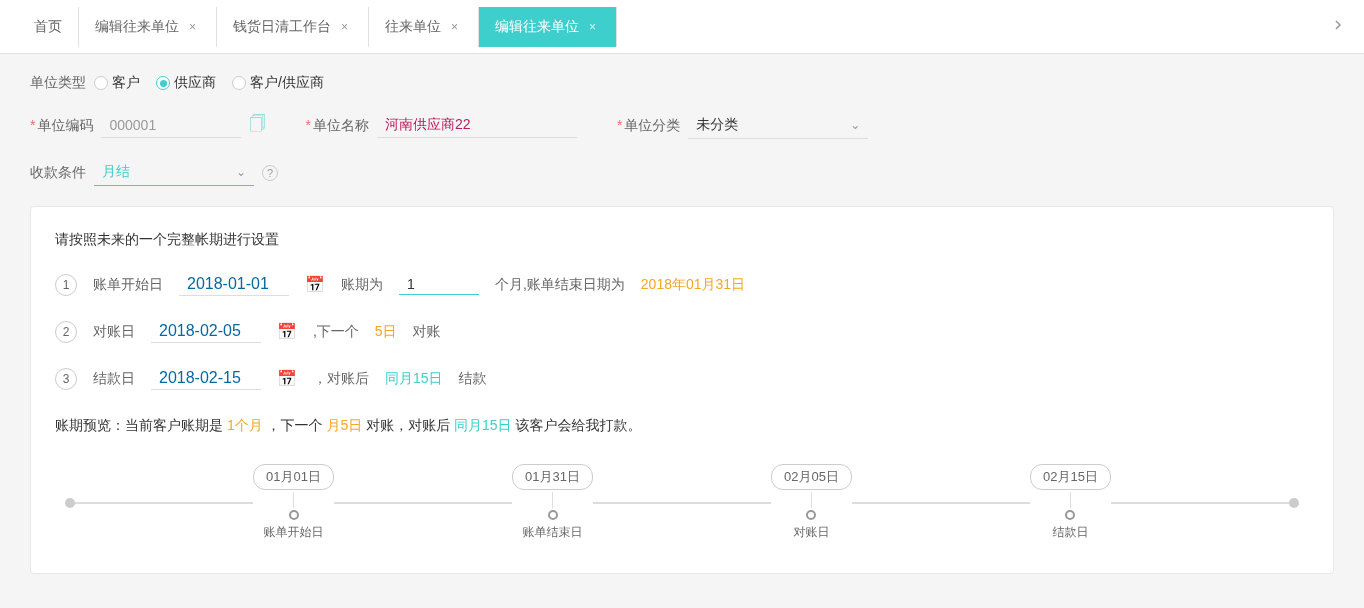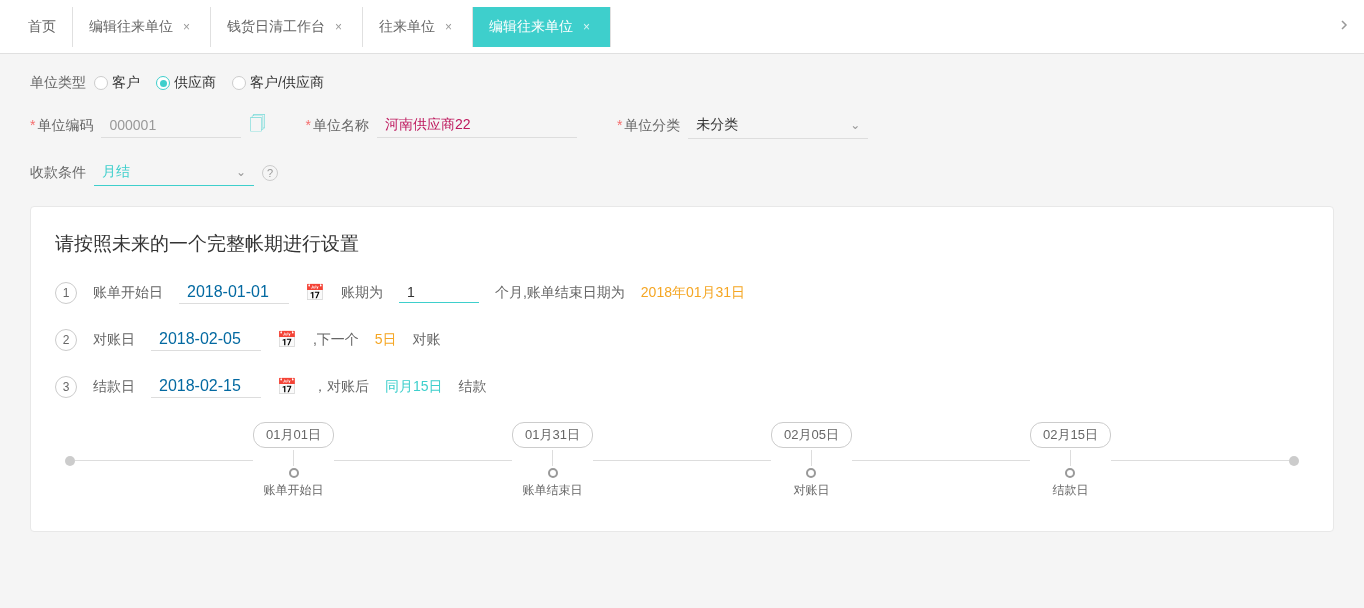--- a/index.html
+++ b/index.html
@@ -5,21 +5,21 @@
     * { box-sizing: border-box; margin: 0; padding: 0; }
     body { font-family: 'Microsoft YaHei', Arial, sans-serif; font-size: 14px; background: #f5f5f5; color: #333; }
 
     
     .tab-bar {
       display: flex;
       align-items: center;
       background: #fff;
       border-bottom: 1px solid #e0e0e0;
       height: 54px;
-      padding: 0 12px;
+      padding: 0 18px;
       justify-content: center;
     }
     .tab {
       display: flex;
       align-items: center;
       padding: 0 16px;
       height: 40px;
       cursor: pointer;
       color: #666;
       font-size: 14px;
@@ -129,21 +129,21 @@
 
     
     .card-box {
       background: #fff;
       border: 1px solid #e8e8e8;
       border-radius: 4px;
       padding: 24px 24px 32px;
       margin-top: 10px;
     }
     .card-title {
-      font-size: 19px;
+      font-size: 14px;
       color: #333;
       margin-bottom: 24px;
     }
 
     
     .step-row {
       display: flex;
       align-items: center;
       margin-bottom: 24px;
       gap: 16px;
@@ -350,20 +350,29 @@
     <div class="step-row">
       <div class="step-num">3</div>
       <span class="step-label">结款日</span>
       <input type="text" class="step-date-input" value="2018-02-15" style="">
       <span class="calendar-icon">📅</span>
       <span class="step-label">，对账后</span>
         <span class="highlight-teal">同月15日</span>
         <span class="step-label">结款</span>
     </div>
 
+    <div class="preview-text">
+      <span>账期预览：当前客户账期是</span>
+      <span class="highlight-orange">1个月</span>
+      <span>，下一个</span>
+      <span class="highlight-orange">月5日</span>
+      <span>对账，对账后</span>
+      <span class="highlight-teal">同月15日</span>
+      <span>该客户会给我打款。</span>
+    </div>
 
     <div class="timeline-container">
 
       <div class="tl-end-circle"></div>
       <div class="timeline-line"></div>
 
       <div class="timeline-node-wrap">
         <div class="timeline-pill">01月01日</div>
         <div style="width:1.5px; height:16px; background:#ddd; margin:2px 0;"></div>
         <div class="timeline-dot"></div>

